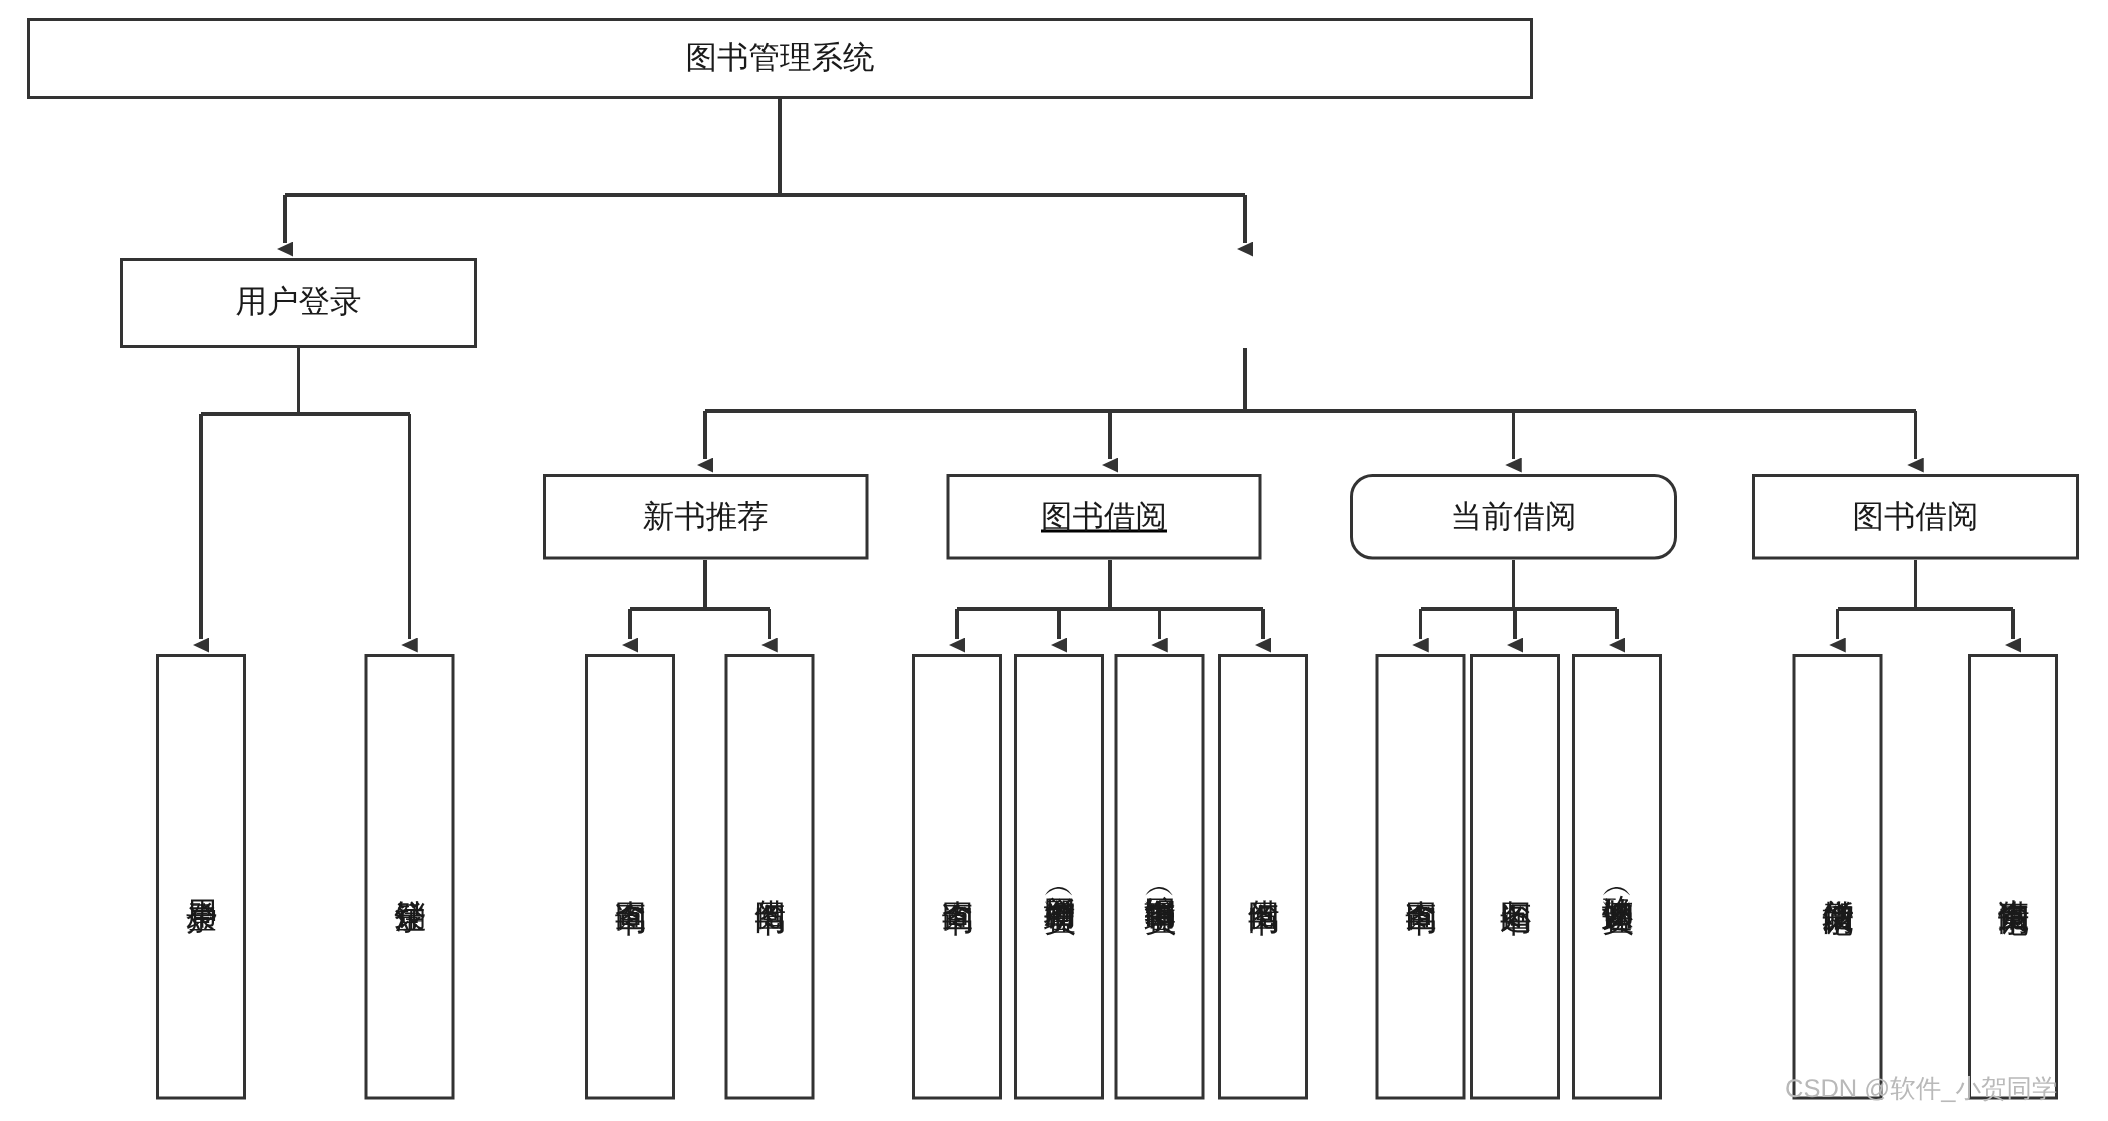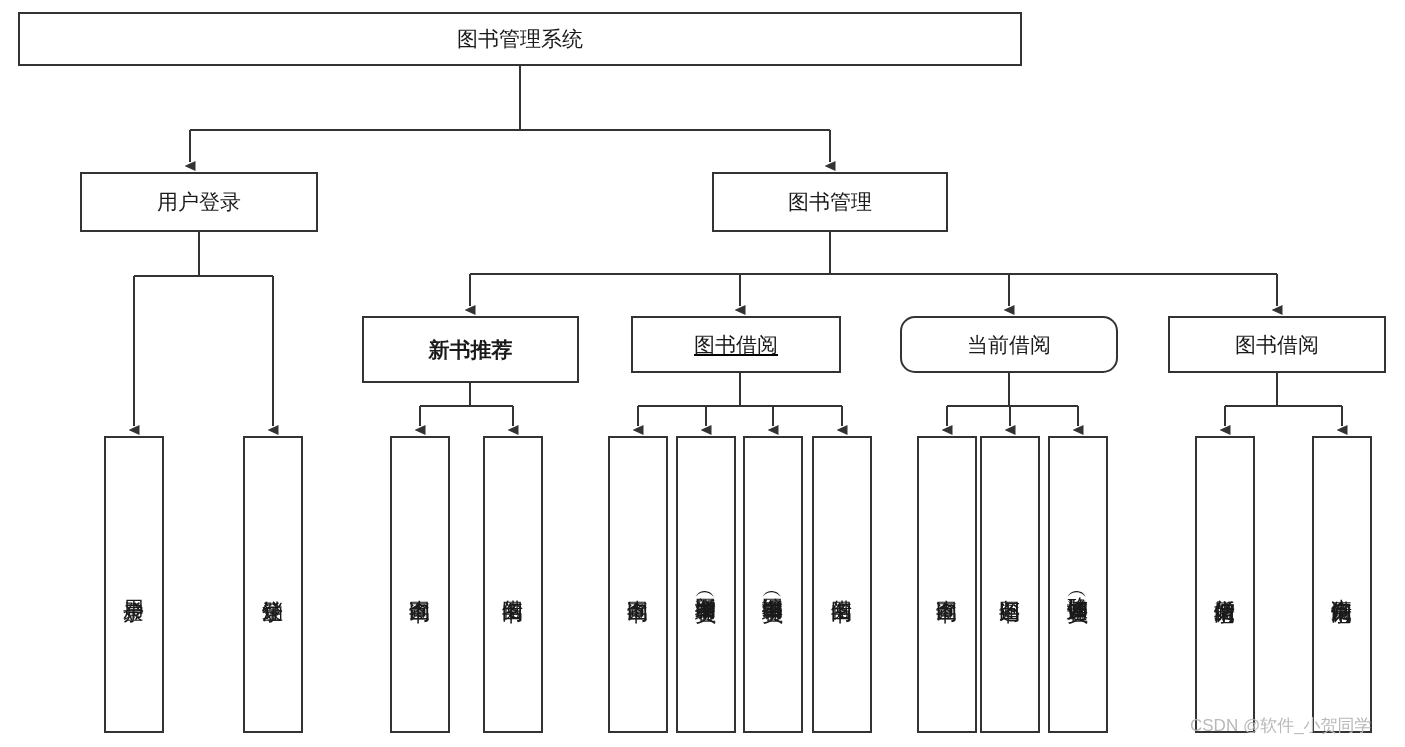--- a/index.html
+++ b/index.html
@@ -115,25 +115,22 @@
     </g>
   </svg>
 
   <div class="node-box horiz" style="left:18px; top:12px; width:1004px; height:54px;">
     <span class="node-label">图书管理系统</span>
   </div>
 
   <div class="node-box horiz" style="left:80px; top:172px; width:238px; height:60px;">
     <span class="node-label">用户登录</span>
   </div>
-  <div class="node-box horiz" style="left:712px; top:172px; width:236px; height:60px;">
-    <span class="node-label">图书管理</span>
-  </div>
 
-  <div class="node-box horiz" style="left:362px; top:316px; width:217px; height:67px;font-weight:bold;">
+  <div class="node-box horiz" style="left:362px; top:316px; width:217px; height:57px;">
     <span class="node-label">新书推荐</span>
   </div>
   <div class="node-box horiz" style="left:631px; top:316px; width:210px; height:57px;text-decoration:underline;">
     <span class="node-label">图书借阅</span>
   </div>
   <div class="node-box horiz" style="left:900px; top:316px; width:218px; height:57px;border-radius:15px;">
     <span class="node-label">当前借阅</span>
   </div>
   <div class="node-box horiz" style="left:1168px; top:316px; width:218px; height:57px;">
     <span class="node-label">图书借阅</span>

